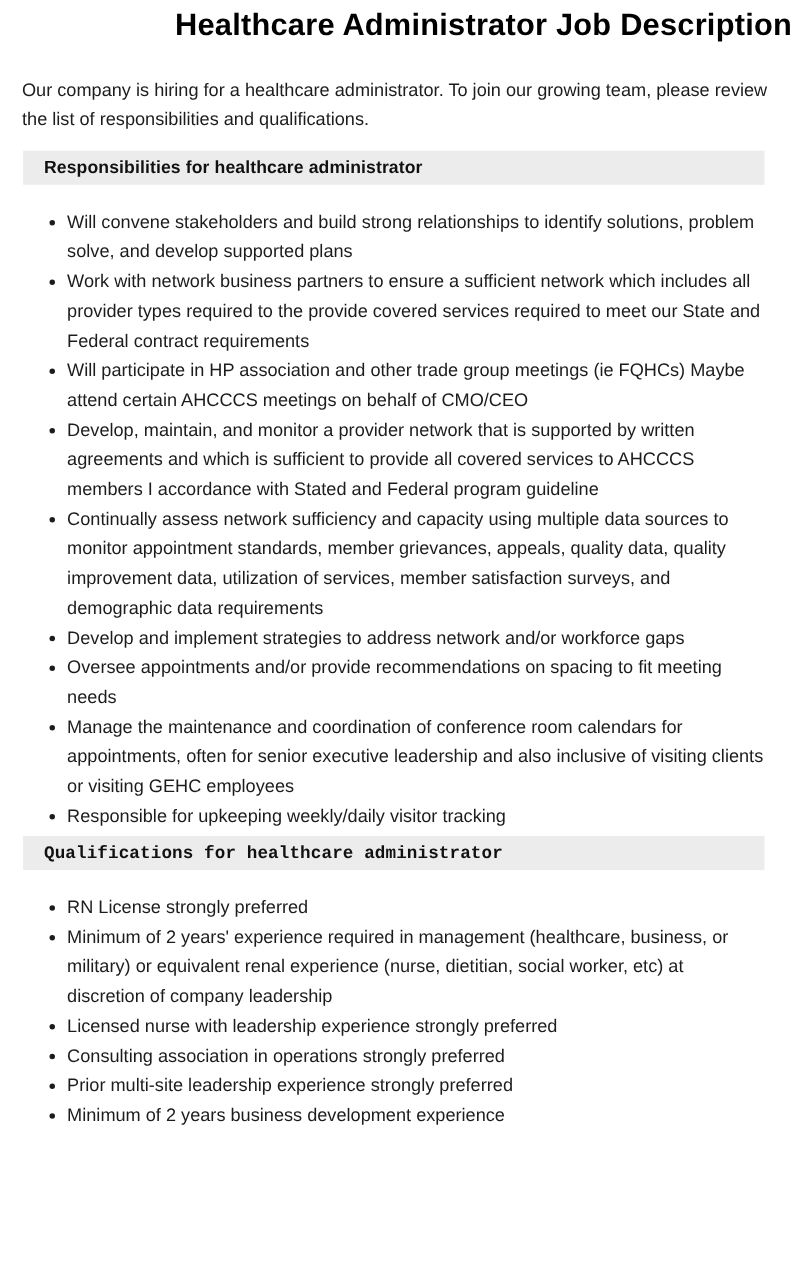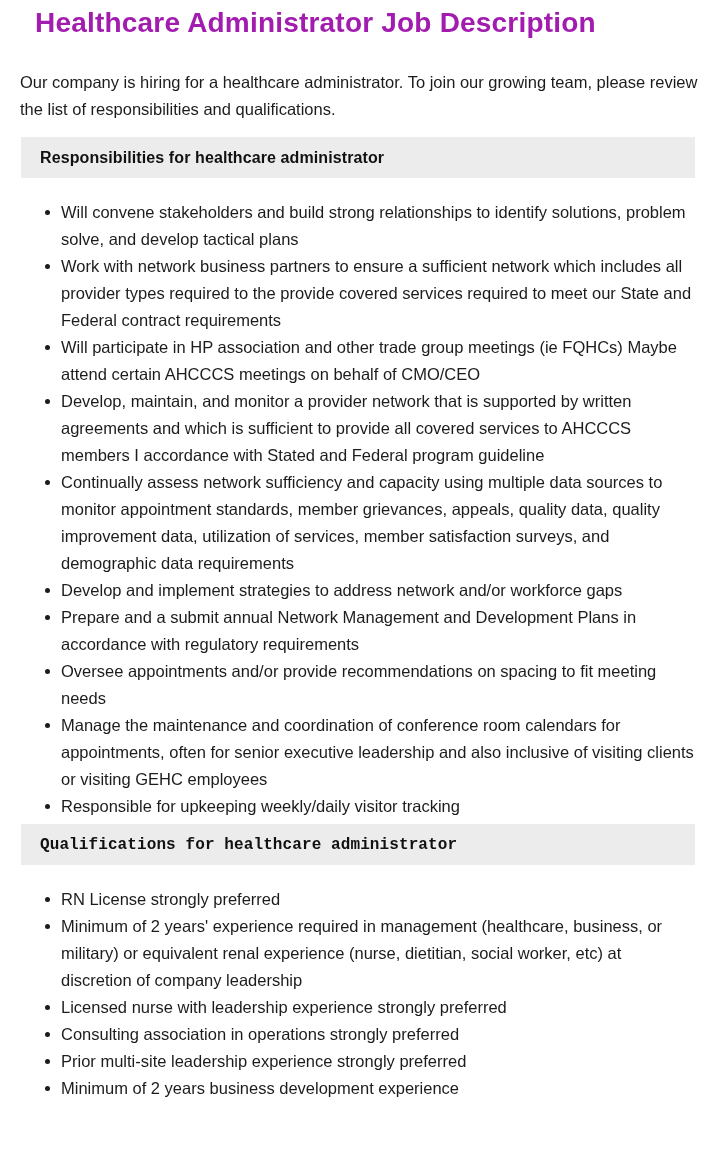--- a/index.html
+++ b/index.html
@@ -14,34 +14,34 @@
     font-family: "Liberation Sans", sans-serif;
     color: #1c1c1c;
     overflow: hidden;
   }
   h1.page-title {
     margin: 0;
     padding-top: 7px;
     font-size: 28px;
     line-height: 31px;
     font-weight: bold;
-    text-align: left;
-    color: #a21caf;
+    text-align: right;
+    color: #000000;
     letter-spacing: 0.2px;
     padding-left: 35px;
   }
   p.intro {
     margin: 31px 22px 0 20px;
     font-size: 16.5px;
     line-height: 27px;
   }
   section.job-section { margin: 0; }
   .section-bar {
     margin: 14px 25px 0 21px;
-    height: 41px;
+    height: 31px;
     display: flex;
     align-items: center;
     background: #ececec;
   }
   .section-bar.qualifications { margin-top: 4px; font-family: Liberation Mono, monospace; }
   .section-bar h2 {
     margin: 0;
     padding-left: 19px;
     font-size: 16px;
     font-weight: bold;
@@ -74,27 +74,26 @@
 
   <h1 class="page-title">Healthcare Administrator Job Description</h1>
 
   <p class="intro">Our company is hiring for a healthcare administrator. To join our growing team, please review the list of responsibilities and qualifications.</p>
 
   <section class="job-section">
     <div class="section-bar responsibilities">
       <h2>Responsibilities for healthcare administrator</h2>
     </div>
     <ul class="job-list">
-        <li>Will convene stakeholders and build strong relationships to identify solutions, problem solve, and develop tactical plans</li>
+        <li>Will convene stakeholders and build strong relationships to identify solutions, problem solve, and develop supported plans</li>
         <li>Work with network business partners to ensure a sufficient network which includes all provider types required to the provide covered services required to meet our State and Federal contract requirements</li>
         <li>Will participate in HP association and other trade group meetings (ie FQHCs) Maybe attend certain AHCCCS meetings on behalf of CMO/CEO</li>
         <li>Develop, maintain, and monitor a provider network that is supported by written agreements and which is sufficient to provide all covered services to AHCCCS members I accordance with Stated and Federal program guideline</li>
         <li>Continually assess network sufficiency and capacity using multiple data sources to monitor appointment standards, member grievances, appeals, quality data, quality improvement data, utilization of services, member satisfaction surveys, and demographic data requirements</li>
         <li>Develop and implement strategies to address network and/or workforce gaps</li>
-        <li>Prepare and a submit annual Network Management and Development Plans in accordance with regulatory requirements</li>
         <li>Oversee appointments and/or provide recommendations on spacing to fit meeting needs</li>
         <li>Manage the maintenance and coordination of conference room calendars for appointments, often for senior executive leadership and also inclusive of visiting clients or visiting GEHC employees</li>
         <li>Responsible for upkeeping weekly/daily visitor tracking</li>
       </ul>
   </section>
 
   <section class="job-section">
     <div class="section-bar qualifications">
       <h2>Qualifications for healthcare administrator</h2>
     </div>

